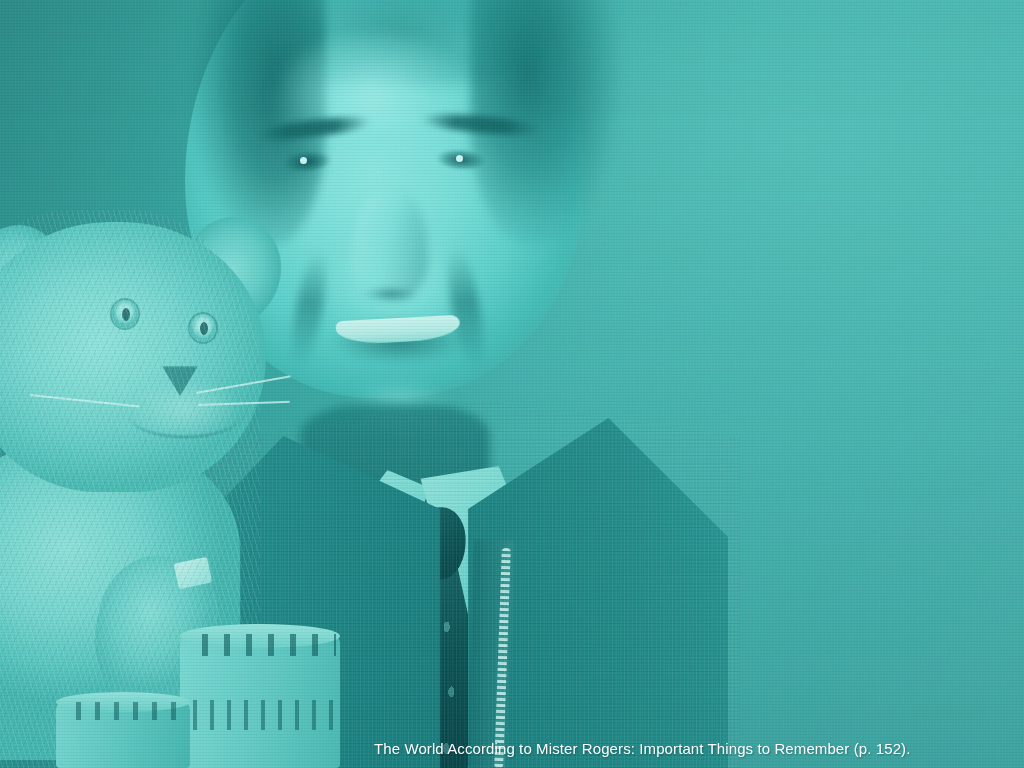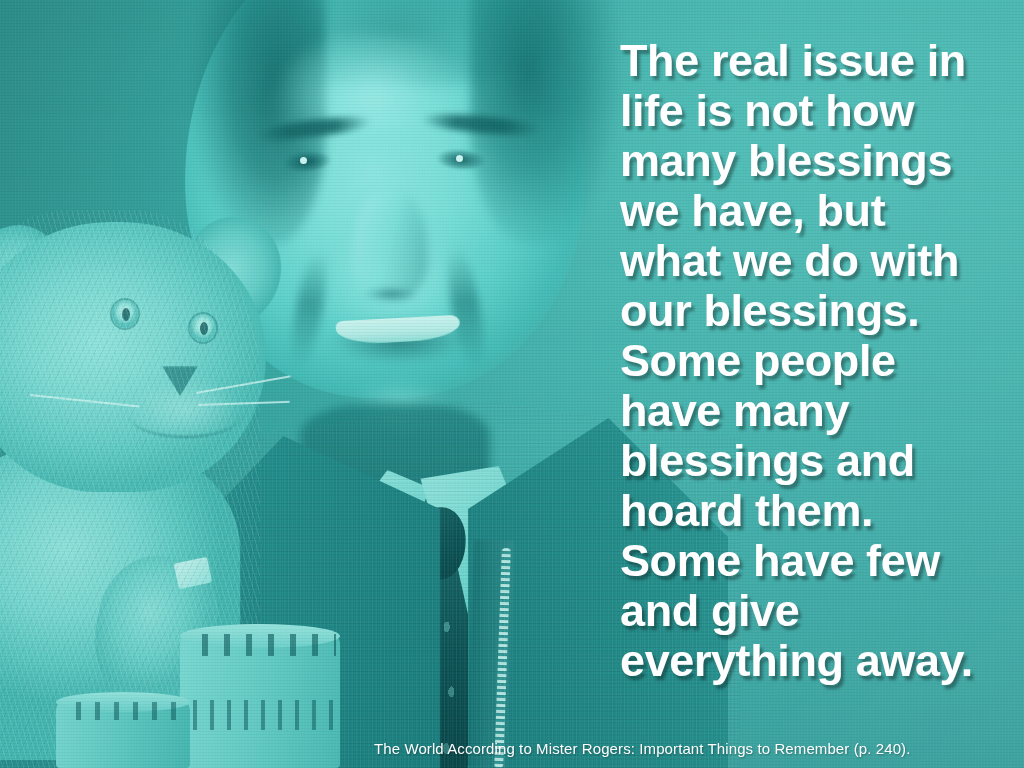--- a/index.html
+++ b/index.html
@@ -474,28 +474,15 @@
     <div class="tower-big-crenel"></div>
     <div class="tower-big-band"></div>
     <div class="tower-small"></div>
     <div class="tower-small-top"></div>
     <div class="tower-small-crenel"></div>
 
     <div class="duotone-wash"></div>
     <div class="grain"></div>
   </div>
 
-  <div class="quote">The real issue in
-life is not how
-many blessings
-we have, but
-what we do with
-our blessings.
-Some people
-have many
-blessings and
-hoard them.
-Some have few
-and give
-everything away.</div>
-  <div class="attribution">The World According to Mister Rogers: Important Things to Remember (p. 240).</div>
+  <div class="attribution">The World According to Mister Rogers: Important Things to Remember (p. 152).</div>
 
 </div>
 
 </body></html>

